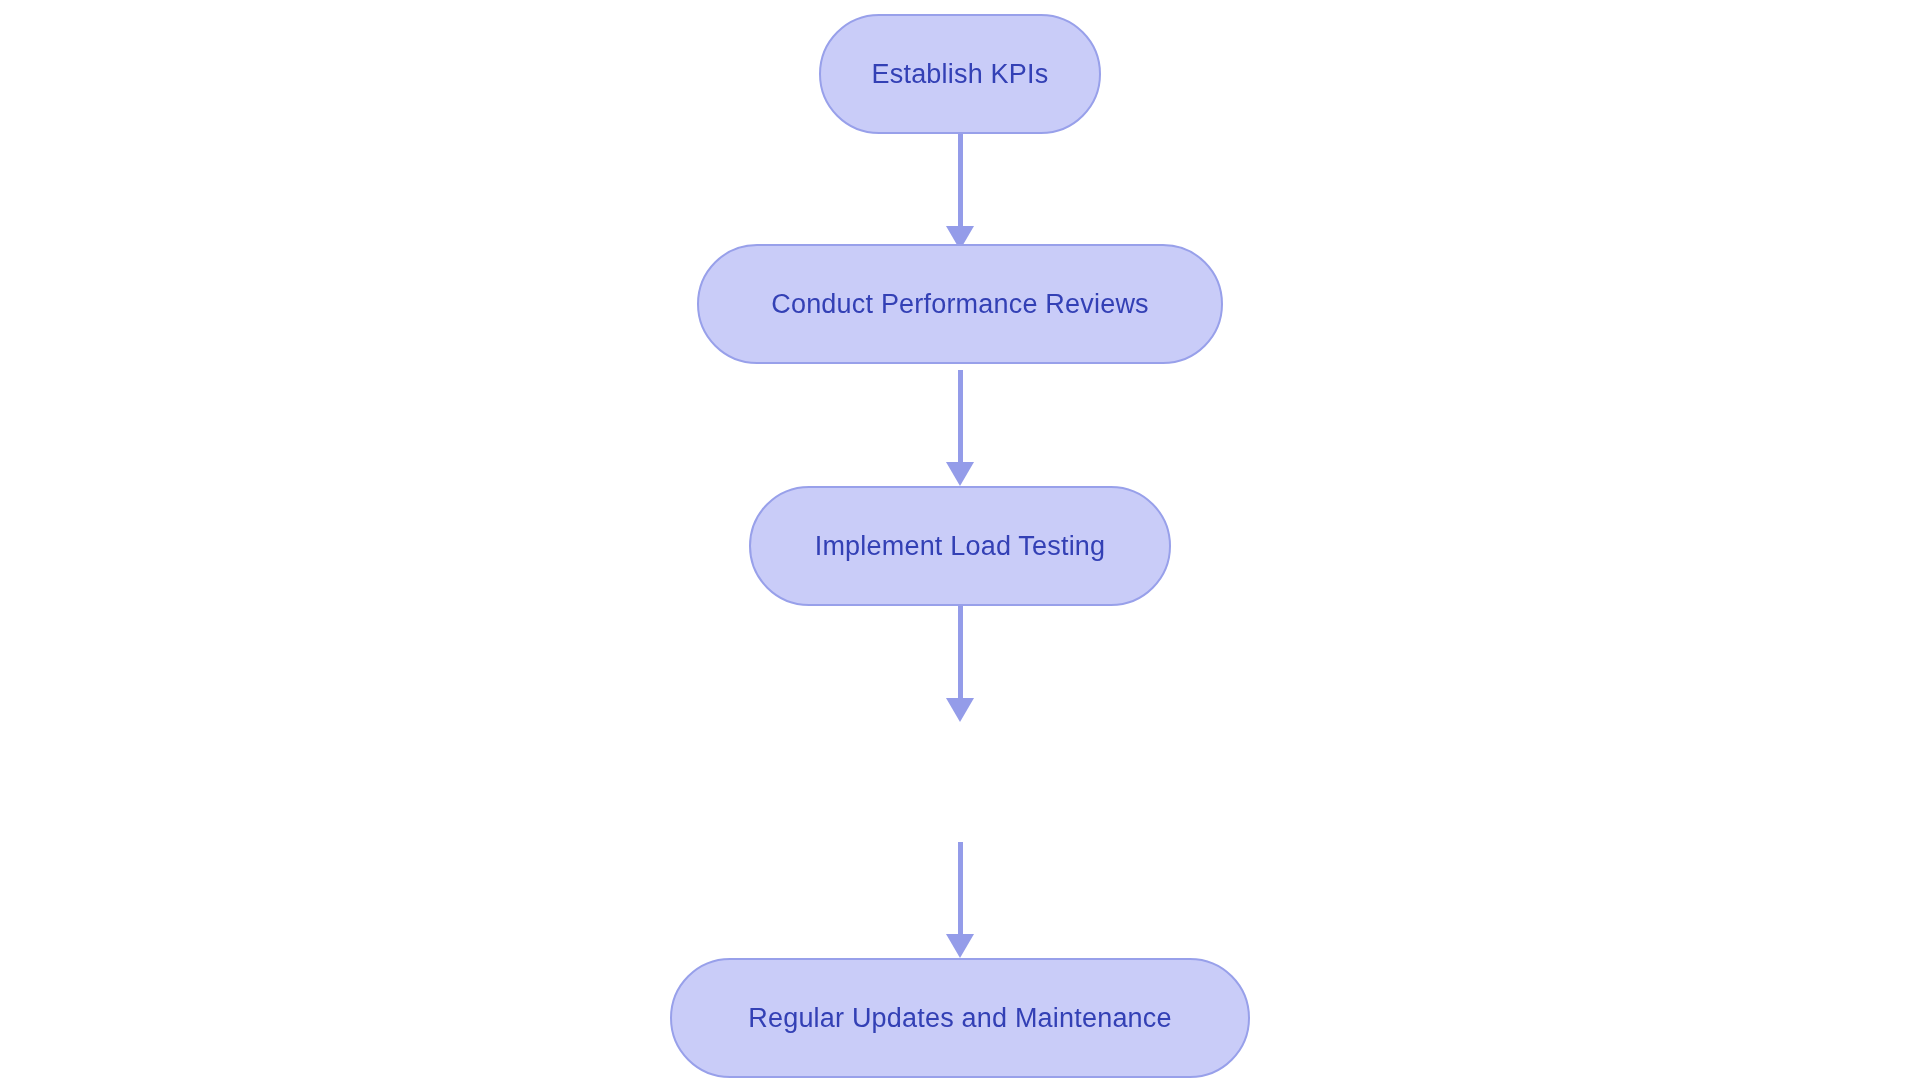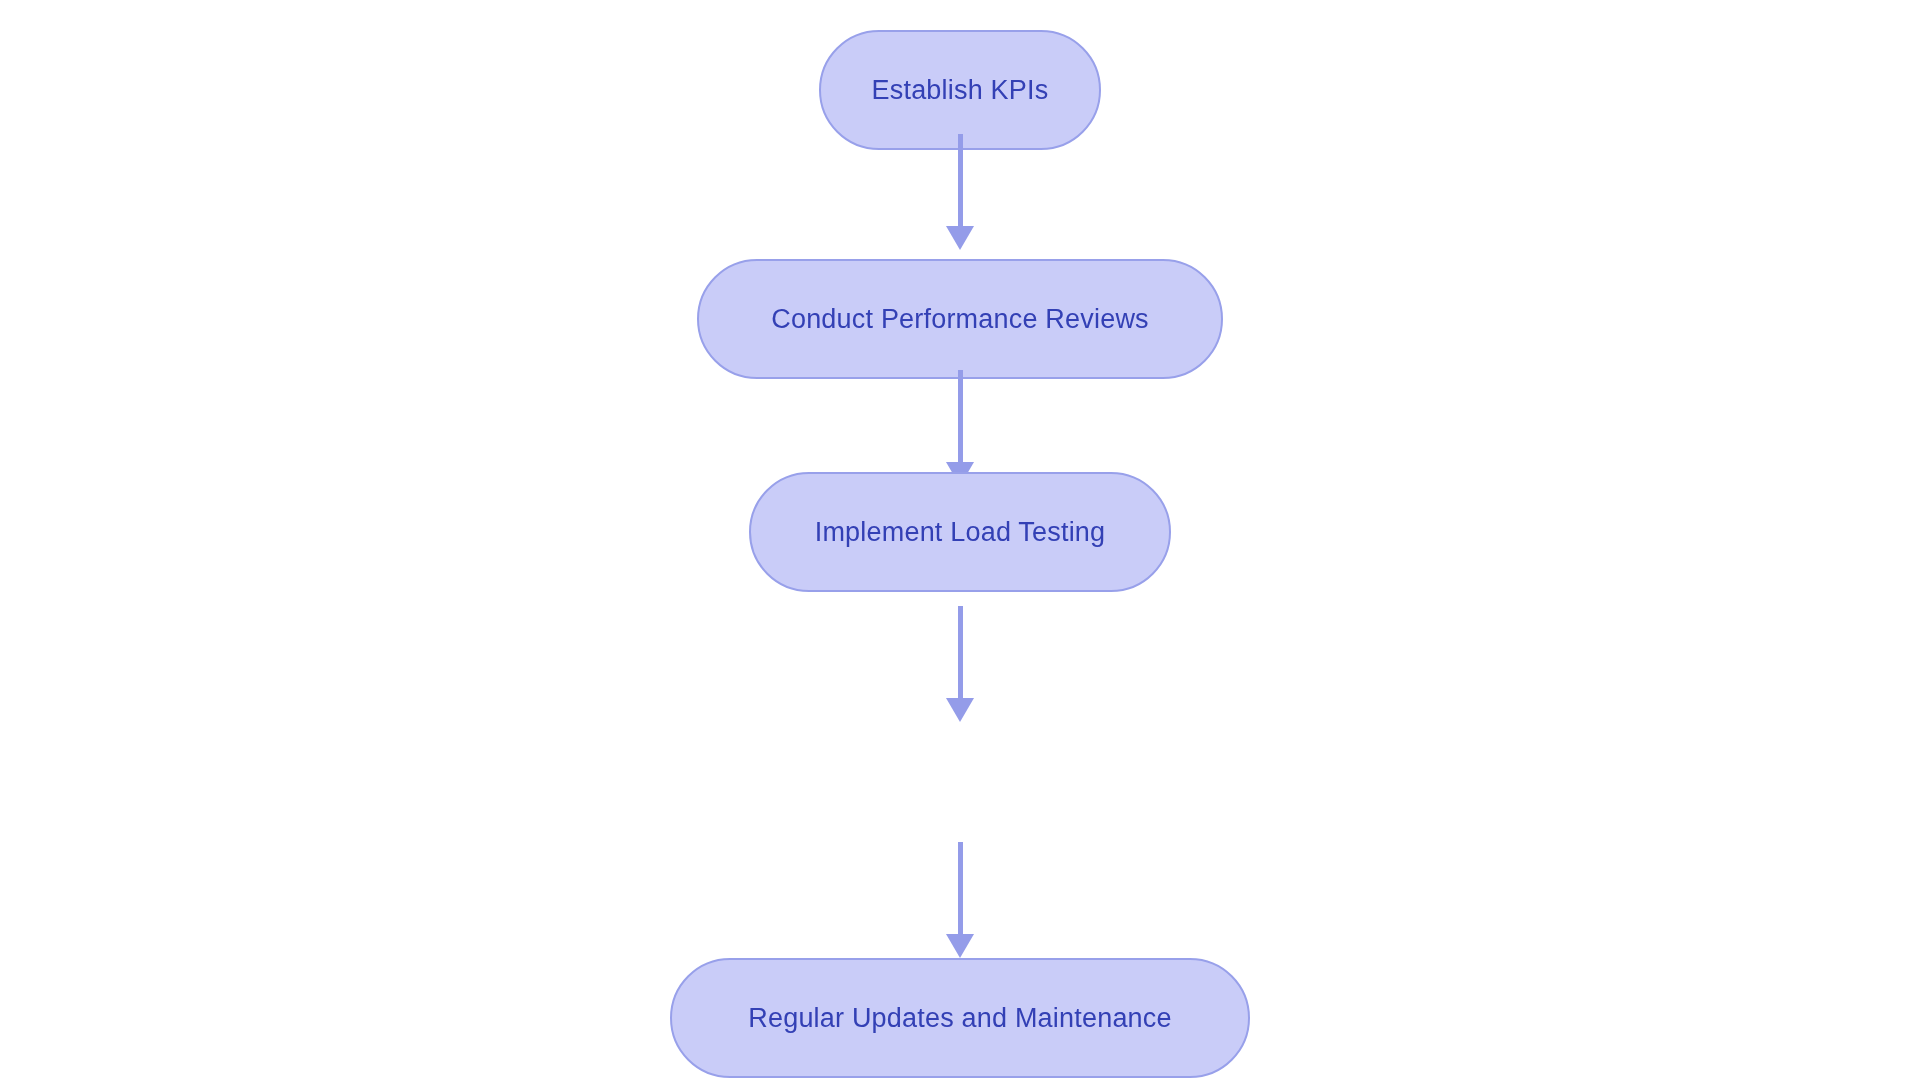--- a/index.html
+++ b/index.html
@@ -36,23 +36,23 @@
   }
   .flow-node .label{
     color:var(--node-text);
     font-size:27px;
     font-weight:500;
     letter-spacing:0.2px;
     white-space:nowrap;
     line-height:1;
     padding:0 20px;
   }
-  .node-1{top:30px;  width:282px;}
-  .node-2{top:259px; width:526px;}
-  .node-3{top:472px; width:422px;}
+  .node-1{top:14px;  width:282px;}
+  .node-2{top:244px; width:526px;}
+  .node-3{top:486px; width:422px;}
   .node-4{top:722px; width:422px;}
   .node-5{top:958px; width:580px;}
 
   .flow-arrow{
     position:absolute;
     left:50%;
     transform:translateX(-50%);
     display:flex;
     flex-direction:column;
     align-items:center;

